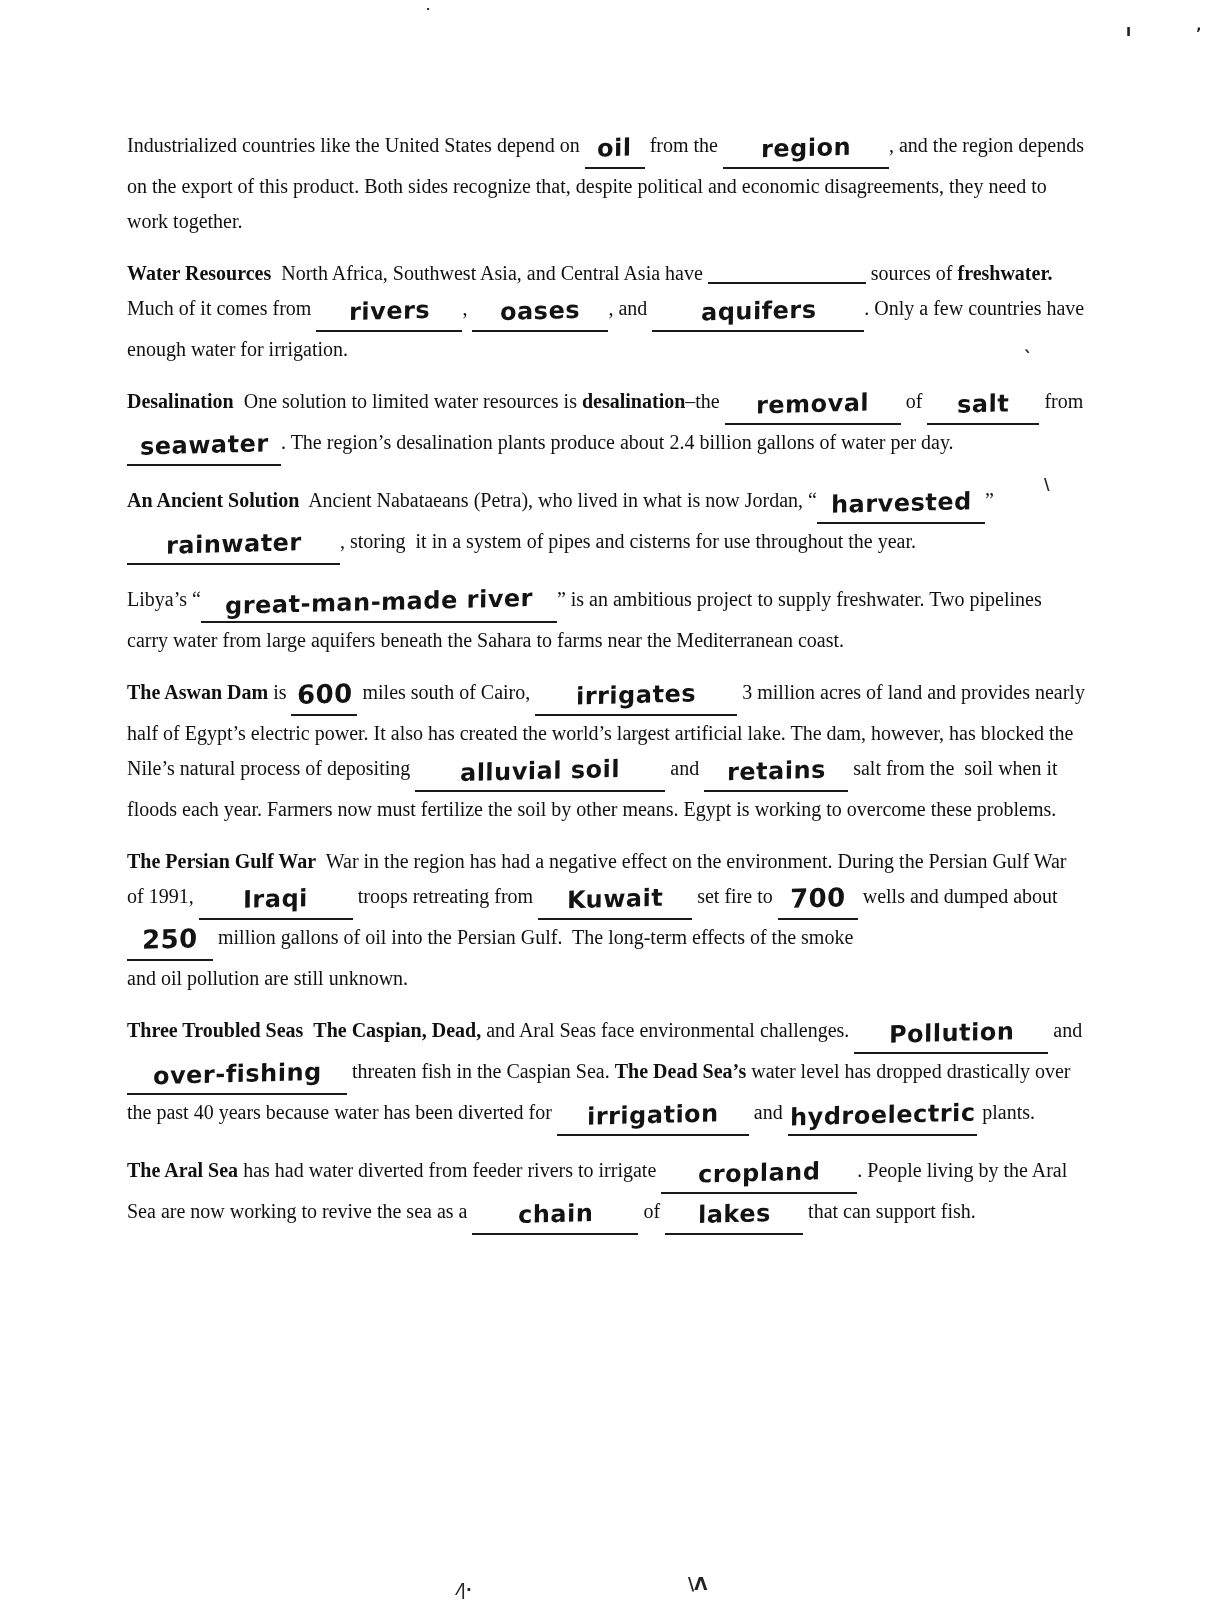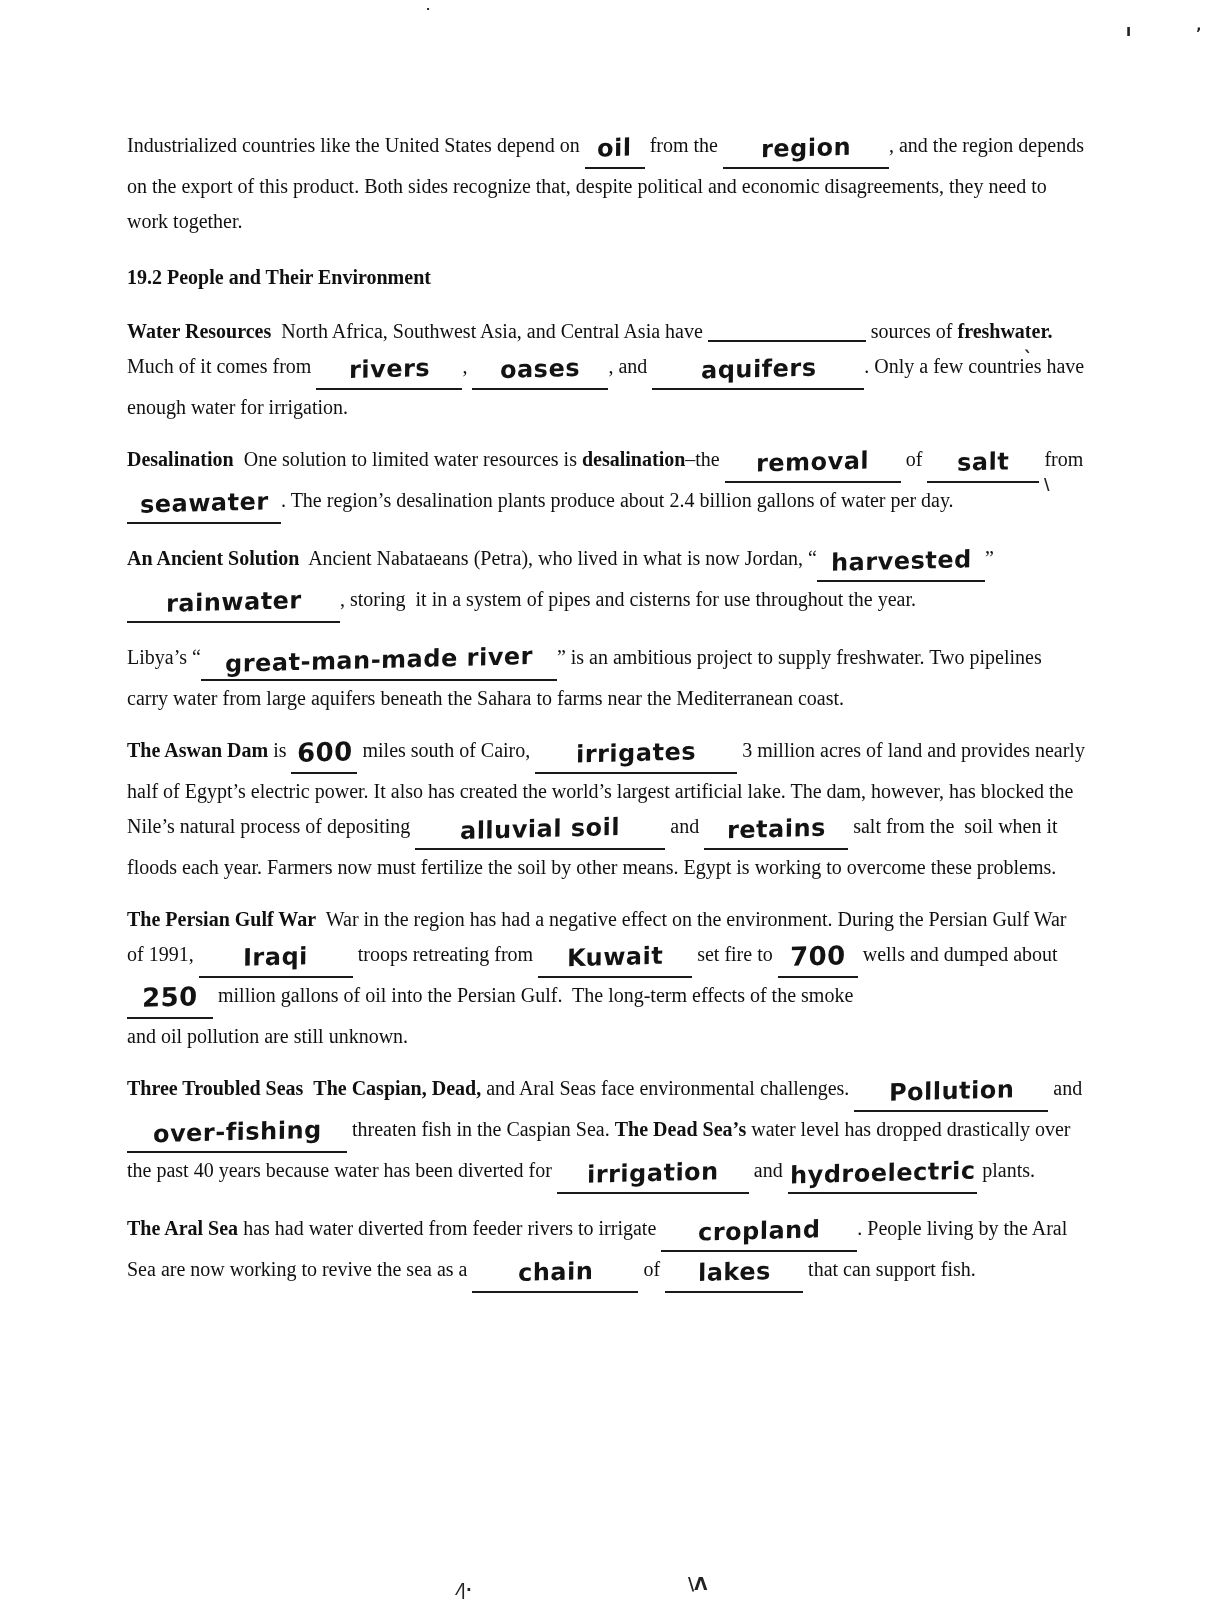--- a/index.html
+++ b/index.html
@@ -57,21 +57,20 @@
     font-weight: bold;
     line-height: 1;
   }
 </style>
 </head>
 <body>
 
 <div class="page">
   <div class="content">
       <p class="para"><span class="txt">Industrialized countries like the United States depend on </span><span class="blank" style="min-width: 52px;"><span class="hw">oil</span></span><span class="txt"> from the </span><span class="blank" style="min-width: 158px;"><span class="hw">region</span></span><span class="txt">, and the region depends on the export of this product. Both sides recognize that, despite political and economic disagreements, they need to work together.</span></p>
-      <p class="para heading"><span class="txt">19.2 People and Their Environment</span></p>
       <p class="para"><span class="b">Water Resources</span><span class="txt">  North Africa, Southwest Asia, and Central Asia have </span><span class="blank" style="min-width: 150px;"></span><span class="txt"> sources of </span><span class="b">freshwater.</span><span class="txt"> Much of it comes from </span><span class="blank" style="min-width: 138px;"><span class="hw">rivers</span></span><span class="txt">, </span><span class="blank" style="min-width: 128px;"><span class="hw">oases</span></span><span class="txt">, and </span><span class="blank" style="min-width: 204px;"><span class="hw">aquifers</span></span><span class="txt">. Only a few countries have enough water for irrigation.</span></p>
       <p class="para"><span class="b">Desalination</span><span class="txt">  One solution to limited water resources is </span><span class="b">desalination</span><span class="txt">–the </span><span class="blank" style="min-width: 168px;"><span class="hw">removal</span></span><span class="txt"> of </span><span class="blank" style="min-width: 104px;"><span class="hw">salt</span></span><span class="txt"> from </span><span class="blank" style="min-width: 146px;"><span class="hw">seawater</span></span><span class="txt">. The region’s desalination plants produce about 2.4 billion gallons of water per day.</span></p>
       <p class="para"><span class="b">An Ancient Solution</span><span class="txt">  Ancient Nabataeans (Petra), who lived in what is now Jordan, “</span><span class="blank" style="min-width: 160px;"><span class="hw">harvested</span></span><span class="txt">” </span><span class="blank" style="min-width: 205px;"><span class="hw">rainwater</span></span><span class="txt">, storing  it in a system of pipes and cisterns for use throughout the year.</span></p>
       <p class="para"><span class="txt">Libya’s “</span><span class="blank" style="min-width: 348px;"><span class="hw">great-man-made river</span></span><span class="txt">” is an ambitious project to supply freshwater. Two pipelines carry water from large aquifers beneath the Sahara to farms near the Mediterranean coast.</span></p>
       <p class="para"><span class="b">The Aswan Dam</span><span class="txt"> is </span><span class="blank" style="min-width: 58px;"><span class="hw" style="font-size: 26px;">600</span></span><span class="txt"> miles south of Cairo, </span><span class="blank" style="min-width: 194px;"><span class="hw">irrigates</span></span><span class="txt"> 3 million acres of land and provides nearly half of Egypt’s electric power. It also has created the world’s largest artificial lake. The dam, however, has blocked the Nile’s natural process of depositing </span><span class="blank" style="min-width: 242px;"><span class="hw">alluvial soil</span></span><span class="txt"> and </span><span class="blank" style="min-width: 136px;"><span class="hw">retains</span></span><span class="txt"> salt from the  soil when it floods each year. Farmers now must fertilize the soil by other means. Egypt is working to overcome these problems.</span></p>
       <p class="para"><span class="b">The Persian Gulf War</span><span class="txt">  War in the region has had a negative effect on the environment. During the Persian Gulf War of 1991, </span><span class="blank" style="min-width: 146px;"><span class="hw">Iraqi</span></span><span class="txt"> troops retreating from </span><span class="blank" style="min-width: 146px;"><span class="hw">Kuwait</span></span><span class="txt"> set fire to </span><span class="blank" style="min-width: 72px;"><span class="hw" style="font-size: 26px;">700</span></span><span class="txt"> wells and dumped about </span><span class="blank" style="min-width: 78px;"><span class="hw" style="font-size: 26px;">250</span></span><span class="txt"> million gallons of oil into the Persian Gulf.  The long-term effects of the smoke
 and oil pollution are still unknown.</span></p>
       <p class="para"><span class="b">Three Troubled Seas</span><span class="txt">  </span><span class="b">The Caspian, Dead,</span><span class="txt"> and Aral Seas face environmental challenges. </span><span class="blank" style="min-width: 186px;"><span class="hw">Pollution</span></span><span class="txt"> and </span><span class="blank" style="min-width: 212px;"><span class="hw">over-fishing</span></span><span class="txt"> threaten fish in the Caspian Sea. </span><span class="b">The Dead Sea’s</span><span class="txt"> water level has dropped drastically over the past 40 years because water has been diverted for </span><span class="blank" style="min-width: 184px;"><span class="hw">irrigation</span></span><span class="txt"> and </span><span class="blank" style="min-width: 170px;"><span class="hw">hydroelectric</span></span><span class="txt"> plants.</span></p>
       <p class="para"><span class="b">The Aral Sea</span><span class="txt"> has had water diverted from feeder rivers to irrigate </span><span class="blank" style="min-width: 188px;"><span class="hw">cropland</span></span><span class="txt">. People living by the Aral Sea are now working to revive the sea as a </span><span class="blank" style="min-width: 158px;"><span class="hw">chain</span></span><span class="txt"> of </span><span class="blank" style="min-width: 130px;"><span class="hw">lakes</span></span><span class="txt"> that can support fish.</span></p>
     </div>

